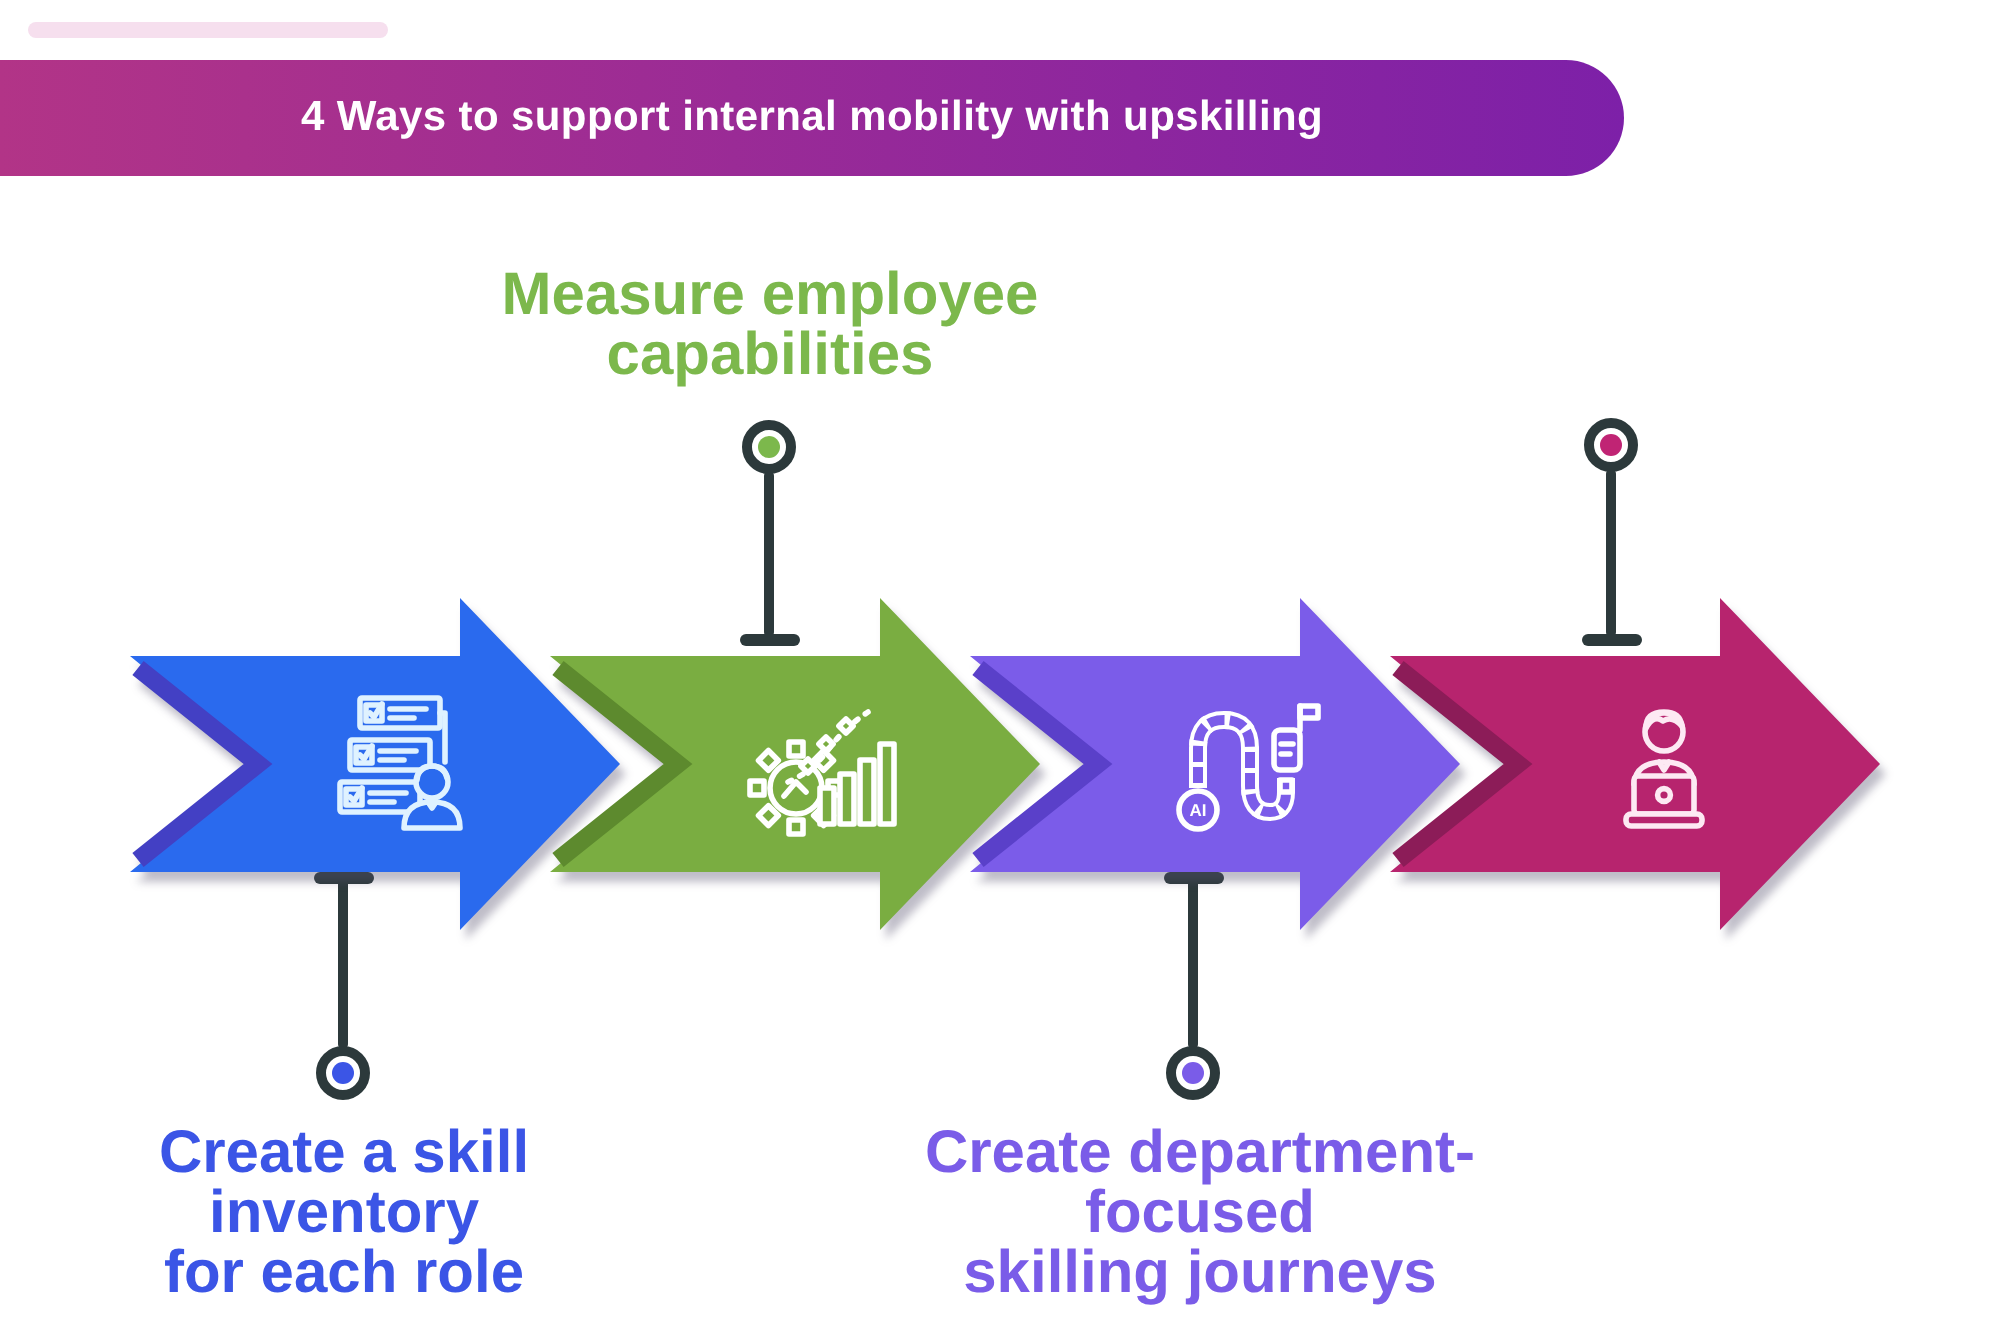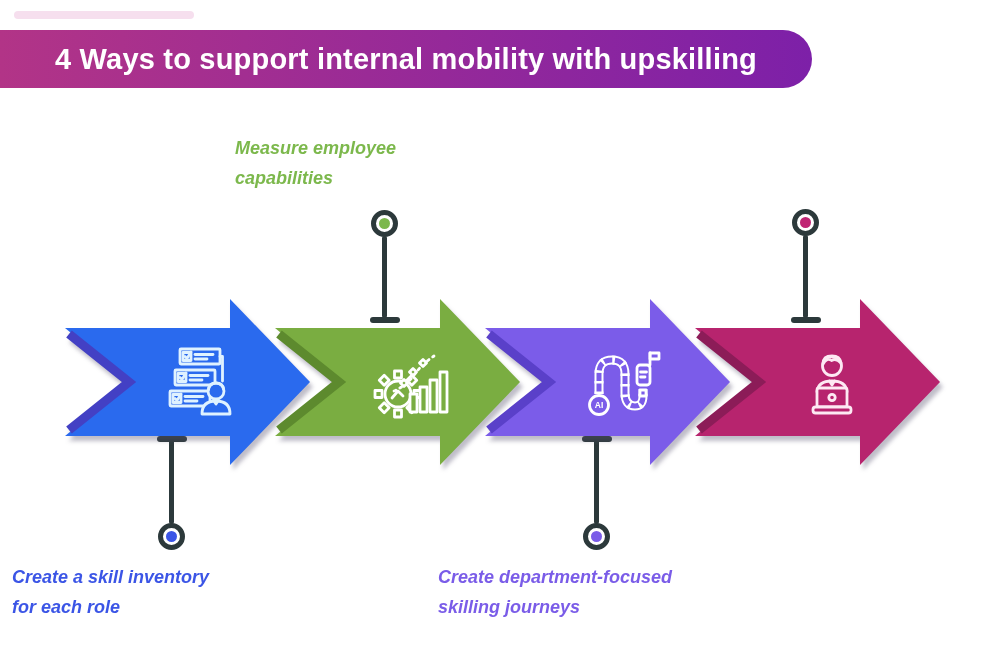--- a/index.html
+++ b/index.html
@@ -7,21 +7,21 @@
     position:relative; width:1000px; height:667px; background:#ffffff;
     overflow:hidden; font-family:"Liberation Sans", sans-serif;
   }
   
   #banner {
     position:absolute; left:0; top:30px; width:812px; height:58px;
     border-radius:0 29px 29px 0;
     display:flex; align-items:center; justify-content:center;
   }
   #banner .title {
-    color:#ffffff; font-size:29px; font-weight:700; letter-spacing:.2px;
+    color:#ffffff; font-size:21px; font-weight:700; letter-spacing:.2px;
     white-space:nowrap;
   }
   #streak {
     position:absolute; left:14px; top:11px; width:180px; height:8px;
     border-radius:4px; background:#f6dfee;
   }
   
   #arrow-layer { position:absolute; left:0; top:288px; width:1000px; height:220px; }
   .arrow-group { filter: drop-shadow(3px 5px 2px rgba(88,82,110,0.38)); }
   .icon { fill:none; stroke-width:2.8; stroke-linecap:round; stroke-linejoin:round; }
@@ -30,22 +30,22 @@
   .pin-line { position:absolute; width:5px; background:#2c393b; border-radius:2px; }
   .pin-bar  { position:absolute; width:30px; height:6px; background:#2c393b; border-radius:3px; }
   .pin-marker {
     position:absolute; width:27px; height:27px; box-sizing:border-box;
     border:5px solid #2c393b; border-radius:50%; background:#ffffff;
     display:flex; align-items:center; justify-content:center;
   }
   .pin-dot { width:11px; height:11px; border-radius:50%; }
   
   .step-label {
-    position:absolute; font-weight:700; font-size:18px;
-    line-height:30px; white-space:pre-line;font-style:italic;
+    position:absolute; text-align:center; font-weight:700; font-size:30px;
+    line-height:30px; white-space:pre-line;
   }
 </style>
 </head>
 <body>
 
 <div id="canvas">
 
   <div id="streak"></div>
 
   <div id="banner" style="background: linear-gradient(90deg, rgb(178, 52, 135), rgb(125, 32, 168));">

